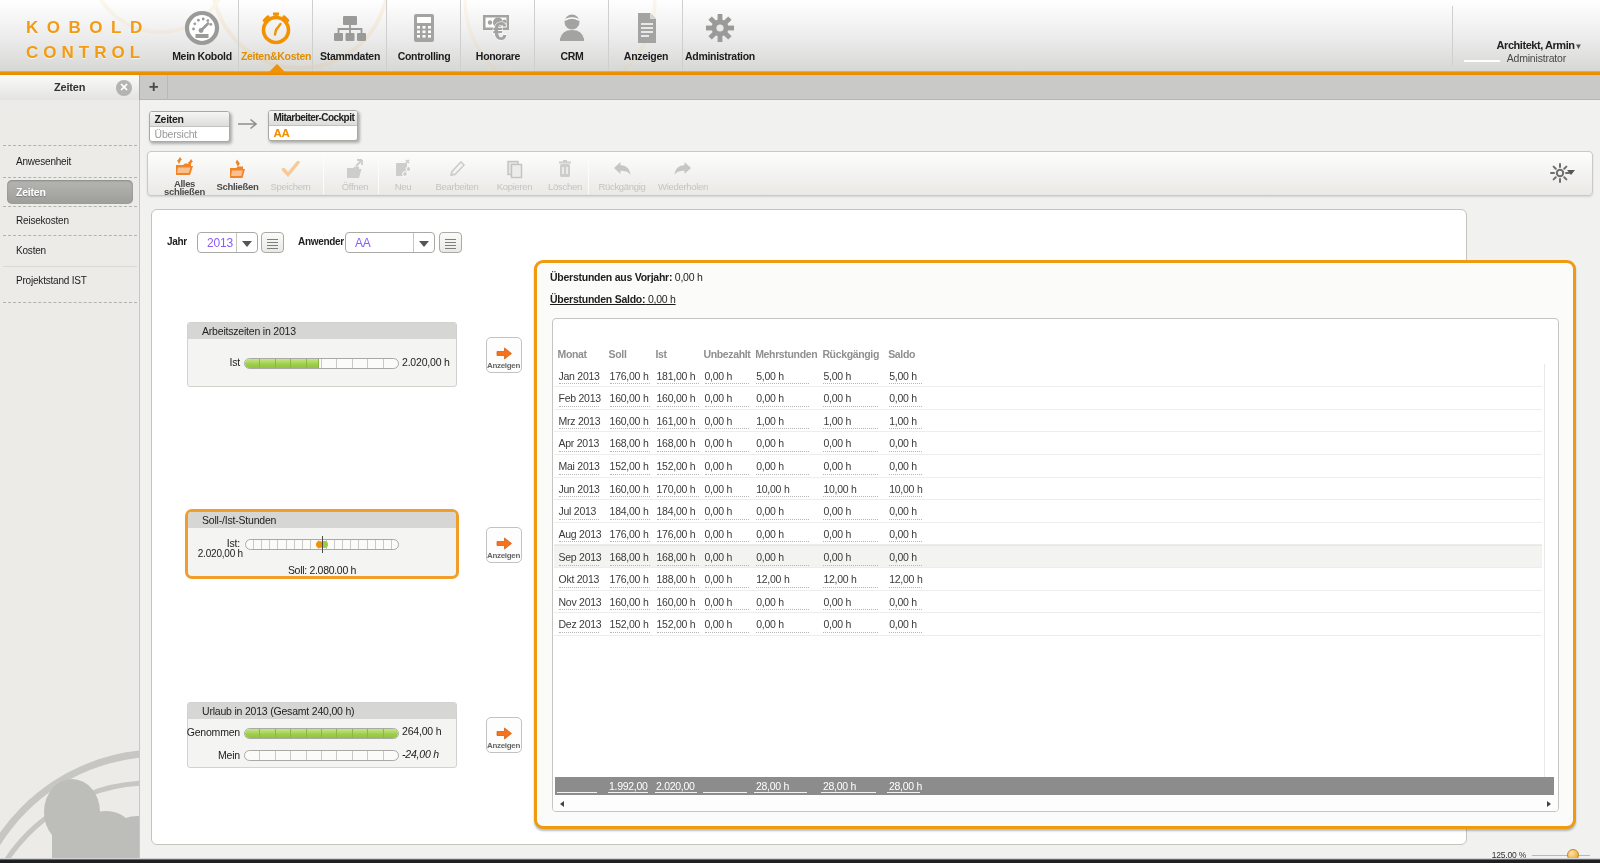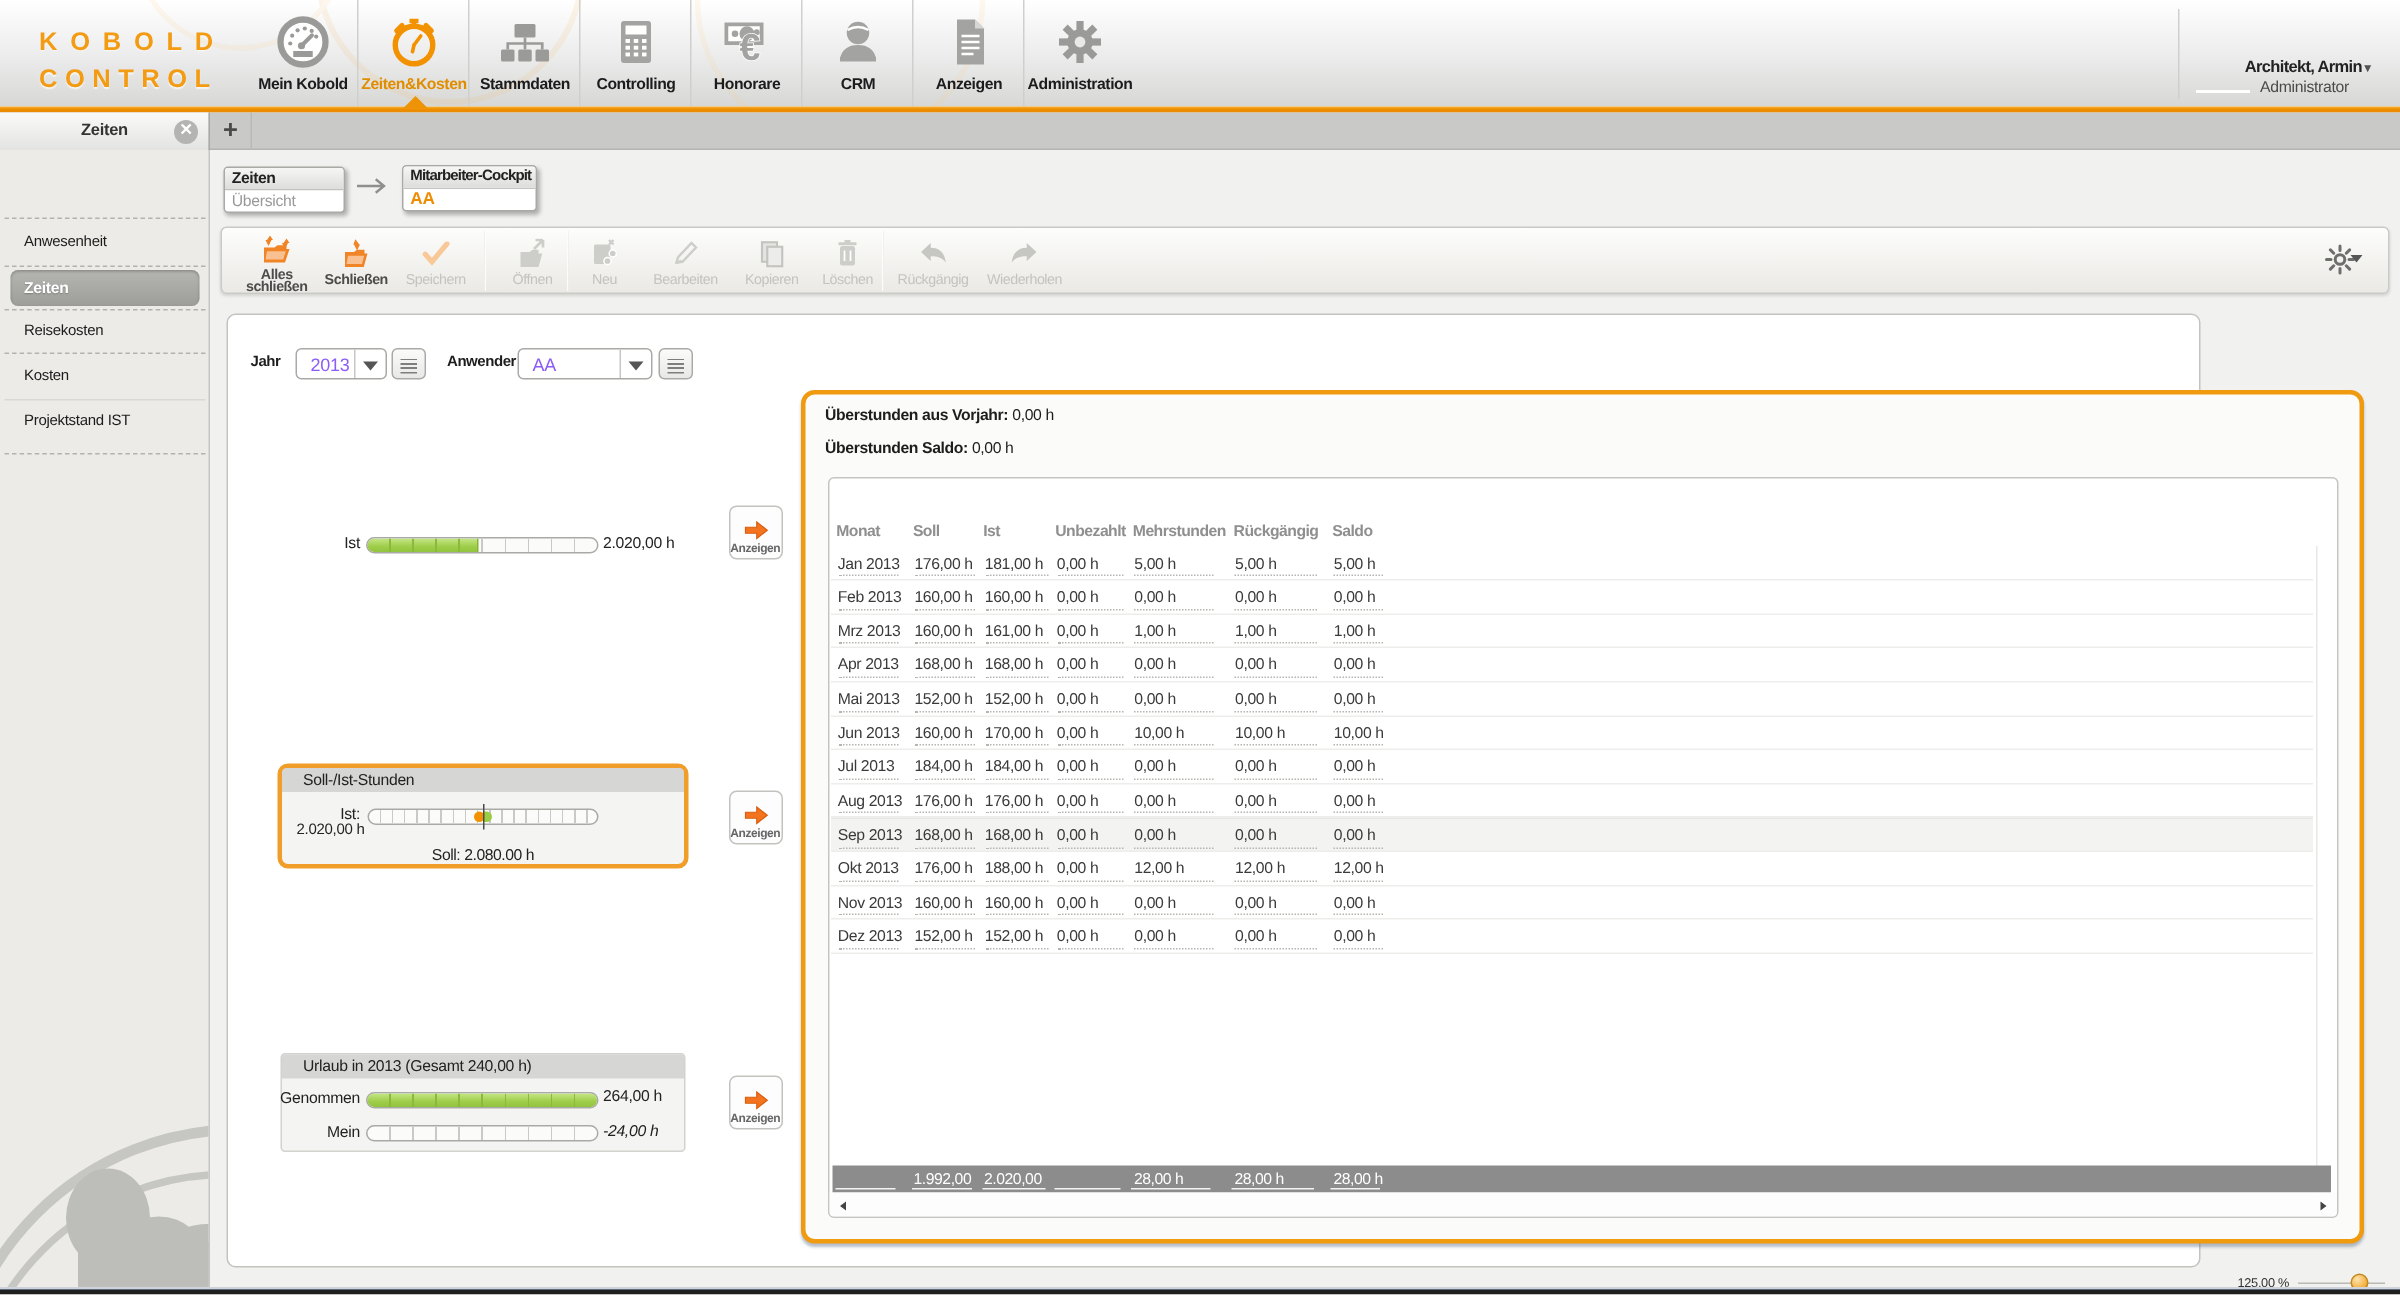--- a/index.html
+++ b/index.html
@@ -437,20 +437,23 @@
       <div class="flabel" style="left:146px;top:26px;">Anwender</div>
       <div class="dropdown" style="left:193px;top:22px;width:90px;">
         <span class="tx">AA</span>
           <i class="dv"></i>
           <i class="ar"></i>
       </div>
       <div class="listbtn" style="left:287px;top:22px;">
           <i></i>
         </div>
 
+      <div class="cbox" style="left:35px;top:112px;height:65px;">
+        <div class="chd">Arbeitszeiten in 2013</div>
+      </div>
       <div class="blabel" style="left:28px;top:146px;width:60px;">Ist</div>
       <div class="bar" style="left:92px;top:148px;">
         <div class="ticks10"></div>
         <div class="gfill" style="width:74px;">
             <div class="gt"></div>
           </div>
       </div>
       <div class="bval" style="left:250px;top:145.5px;">2.020,00 h</div>
       <div class="anzbtn" style="top:127px;">
         <svg width="17" height="15" viewBox="0 0 17 15">
@@ -495,21 +498,21 @@
       <div class="bval" style="left:250px;top:537.5px;font-style:italic;">-24,00 h</div>
       <div class="anzbtn" style="top:507px;">
         <svg width="17" height="15" viewBox="0 0 17 15">
             <path d="M1.5 5.5 H9 V2 L16 7.5 L9 13 V9.5 H1.5 Z" fill="#f4731e" stroke="#d95f10" stroke-width="0.8"></path>
           </svg>
         <div class="al">Anzeigen</div>
       </div>
 
       <div id="opanel">
         <div class="olabel" style="top:7.5px;"><b>Überstunden aus Vorjahr:</b> 0,00 h</div>
-        <div class="olabel" style="top:30px;"><b>Überstunden Saldo:</b> 0,00 h</div>
+        <div class="olabel" style="top:30px;text-decoration:underline;"><b>Überstunden Saldo:</b> 0,00 h</div>
         <div id="ipanel">
           <span class="thc c0">Monat</span>
             <span class="thc c1">Soll</span>
             <span class="thc c2">Ist</span>
           <span class="thc c3">Unbezahlt</span>
             <span class="thc c4">Mehrstunden</span>
           <span class="thc c5">Rückgängig</span>
             <span class="thc c6">Saldo</span>
           <div class="trow" style="top:45.6px;">
               <span class="tc c0">Jan 2013</span>

